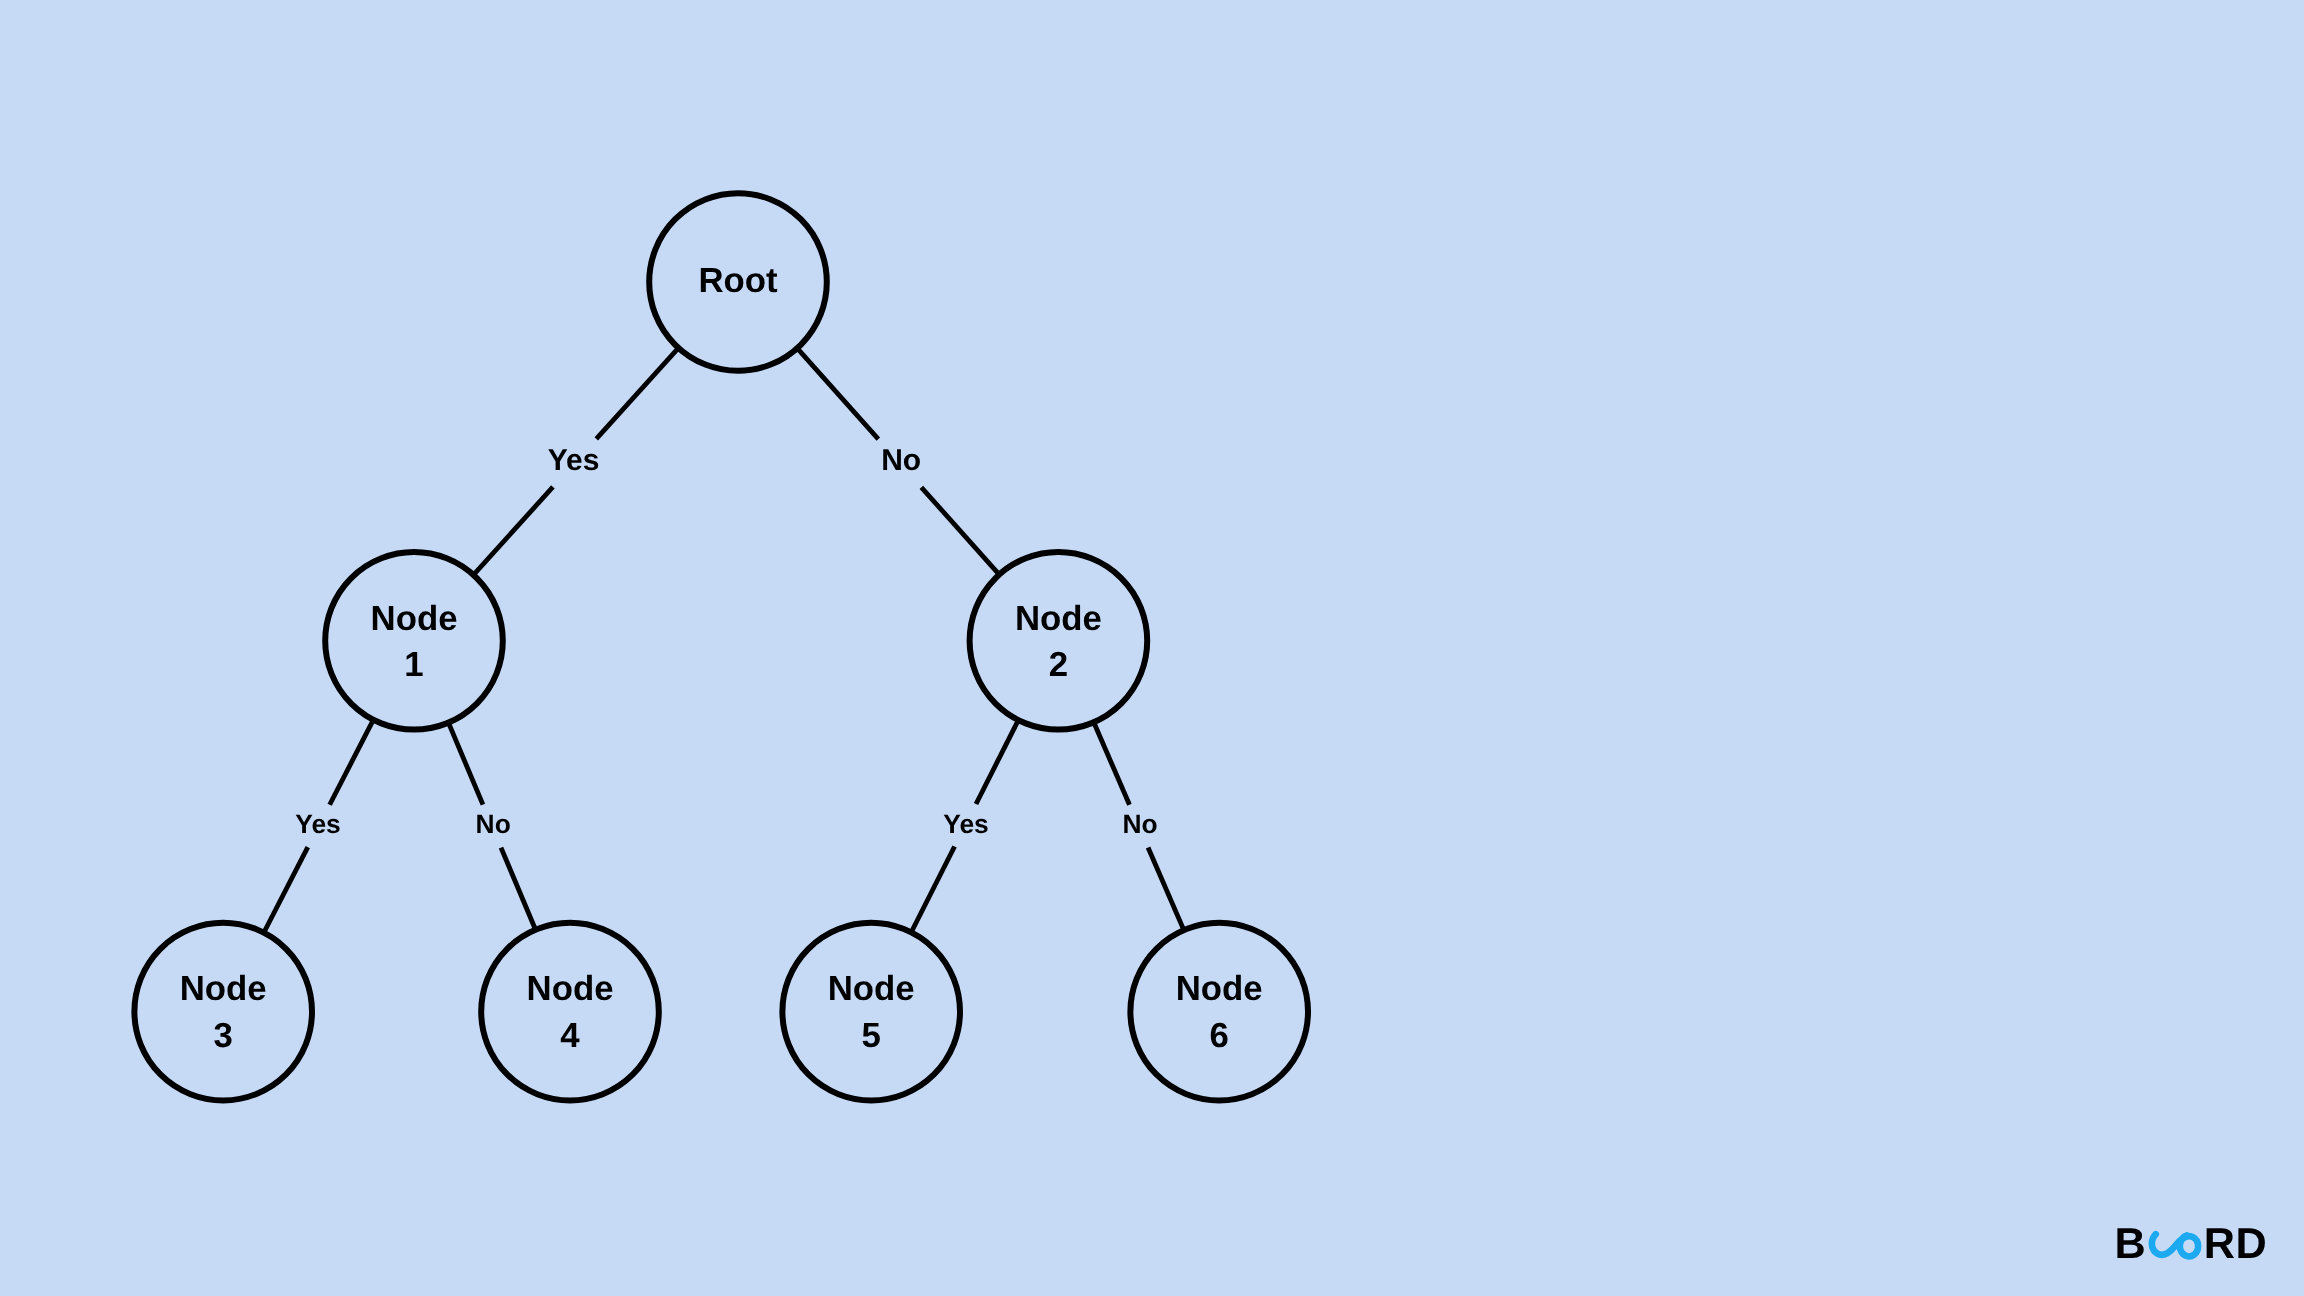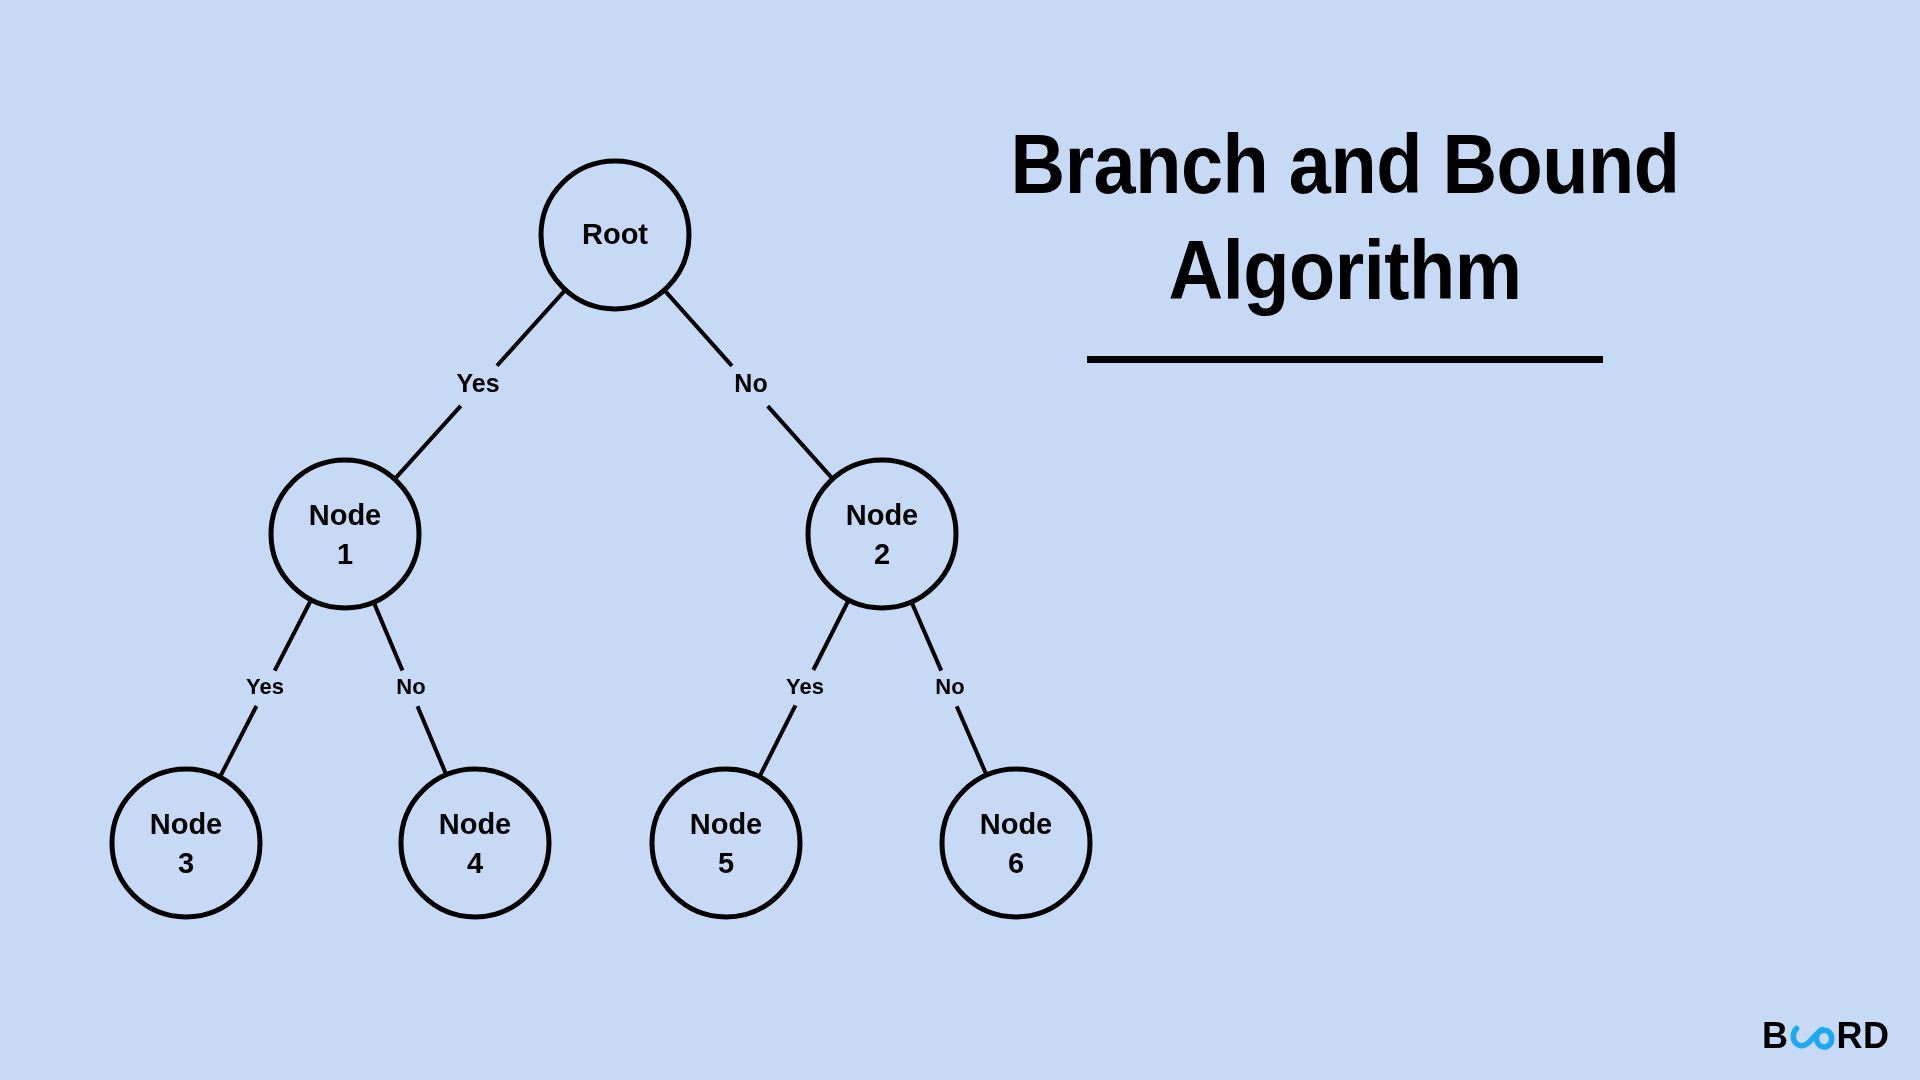--- a/index.html
+++ b/index.html
@@ -181,25 +181,20 @@
         <text x="726" y="826" fill="#000000" class="node-label">Node</text>
         <text x="726" y="865" fill="#000000" class="node-label">5</text>
       </g>
       <g>
         <circle cx="1016" cy="843" r="74" class="node-circle" stroke="#000000"></circle>
         <text x="1016" y="826" fill="#000000" class="node-label">Node</text>
         <text x="1016" y="865" fill="#000000" class="node-label">6</text>
       </g>
     </svg>
 
-  <div class="title-block">
-    <div class="title-line">Branch and Bound</div>
-    <div class="title-line">Algorithm</div>
-    <div class="title-rule"></div>
-  </div>
 
   <div class="brand">
     <span>B</span>
     <span class="brand-infinity">
       <svg width="46" height="34" viewBox="0 0 46 34" aria-hidden="true">
         <path id="brand-infinity-path" d="M6.5 9.5 C2 14 2 22 7.5 25.5 C13 29 18 25 22.5 19.5 C27 14 32 9 37.5 12 C43 15 43 23 38.5 26.5 C34 30 28.5 27 27 22.5 C25.5 18 27.5 12.5 32 10.5" fill="none" stroke="#1CA9F0" stroke-width="5.5" stroke-linecap="round" stroke-linejoin="round"></path>
       </svg>
     </span>
     <span>RD</span>
   </div>

